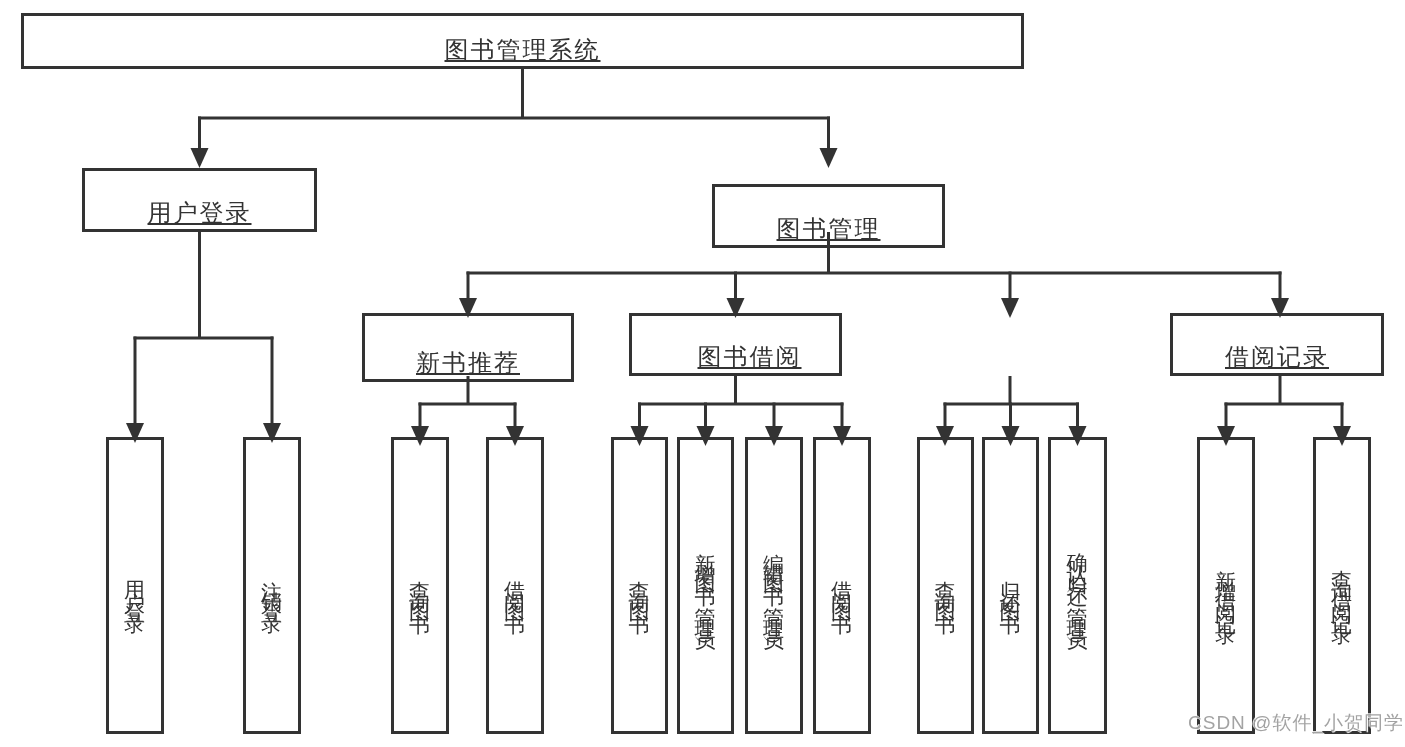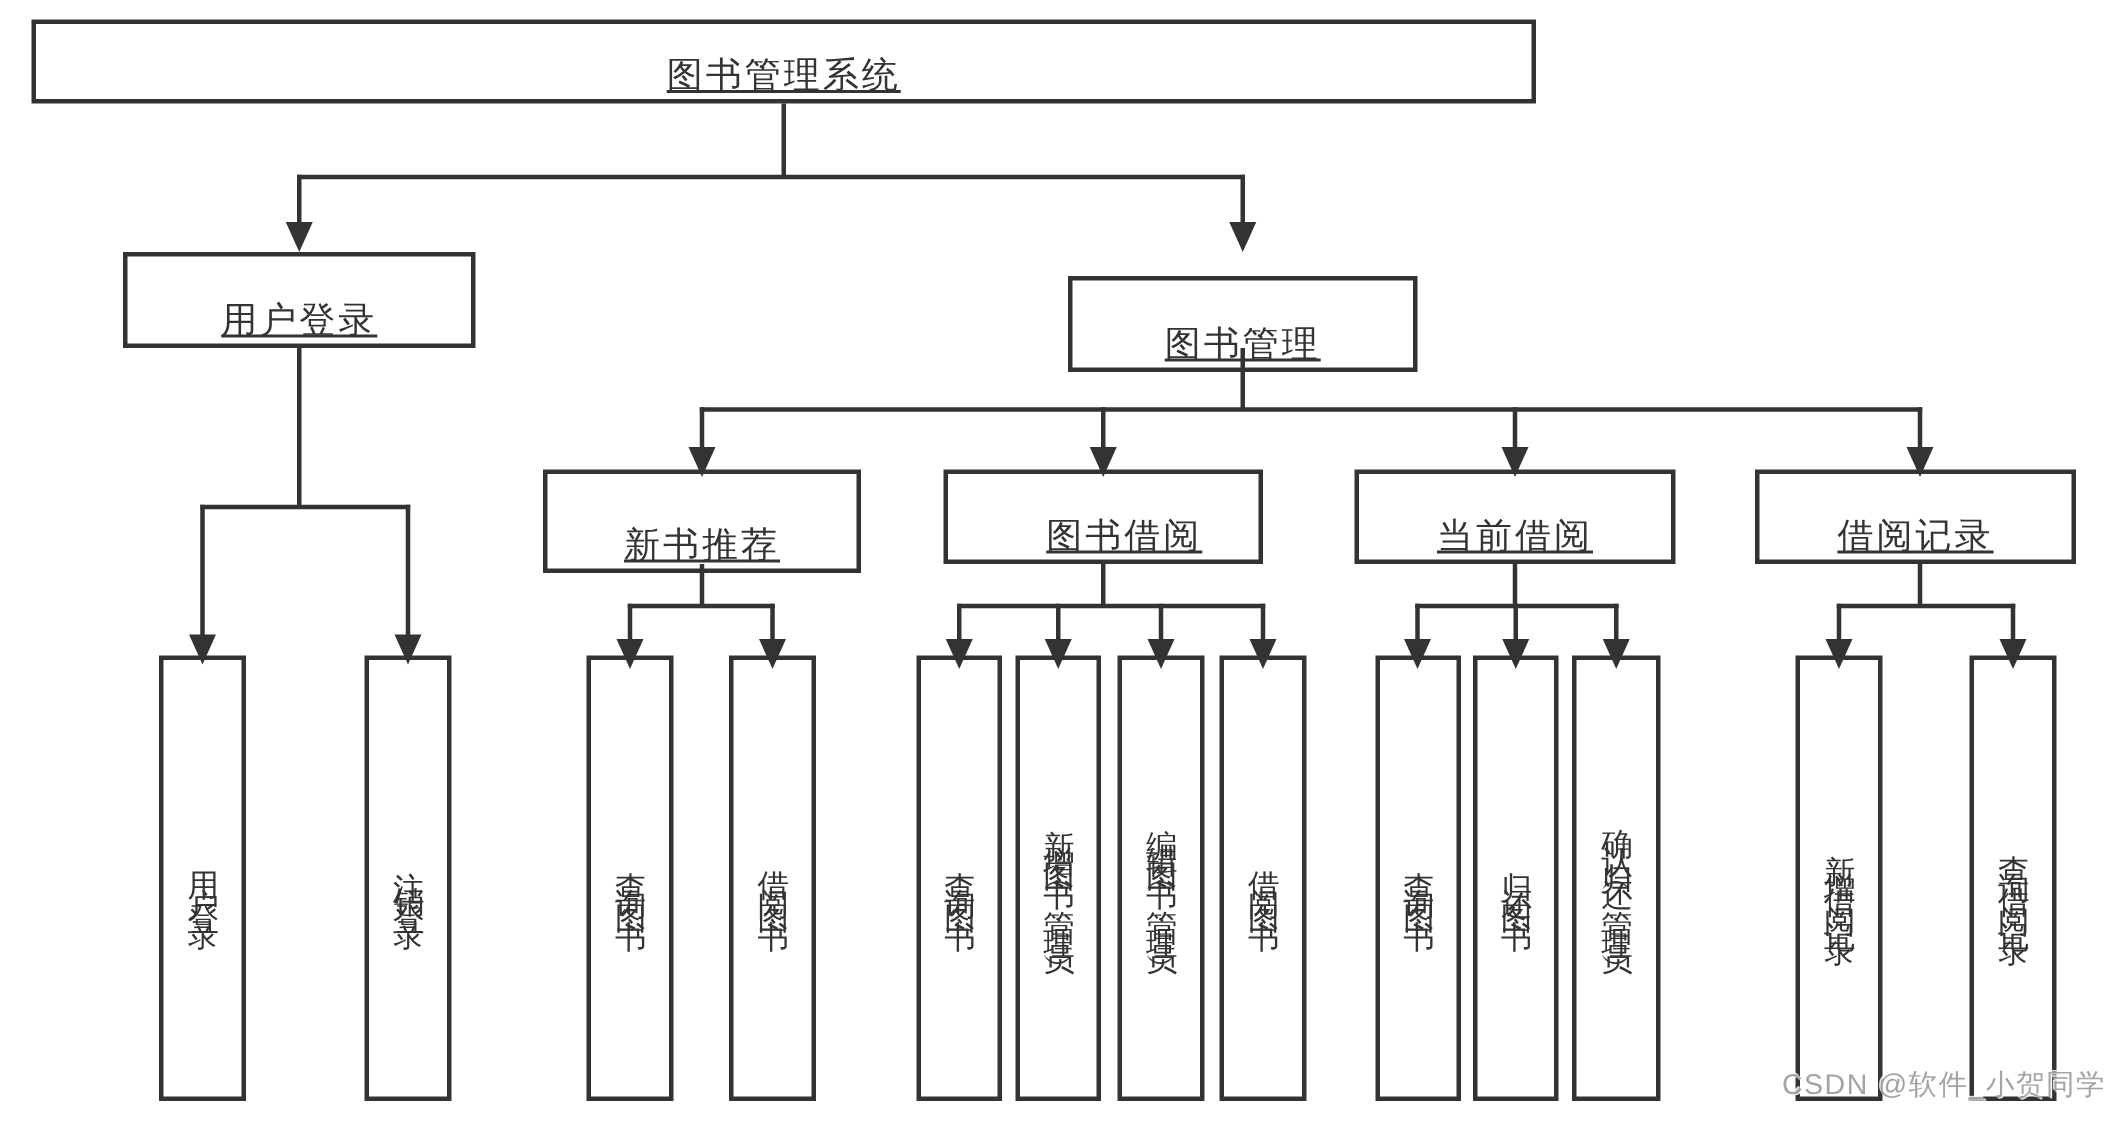--- a/index.html
+++ b/index.html
@@ -146,23 +146,20 @@
   <div class="hbox" id="n-l2-1">
     <span>图书管理</span>
   </div>
 
   <div class="hbox" id="n-l3-0">
     <span>新书推荐</span>
   </div>
   <div class="hbox" id="n-l3-1">
     <span>图书借阅</span>
   </div>
-  <div class="hbox" id="n-l3-2">
-    <span>当前借阅</span>
-  </div>
   <div class="hbox" id="n-l3-3">
     <span>借阅记录</span>
   </div>
 
   <div class="vbox" id="lf-user-0">
     <span>用户登录</span>
   </div>
   <div class="vbox" id="lf-user-1">
     <span>注销登录</span>
   </div>

